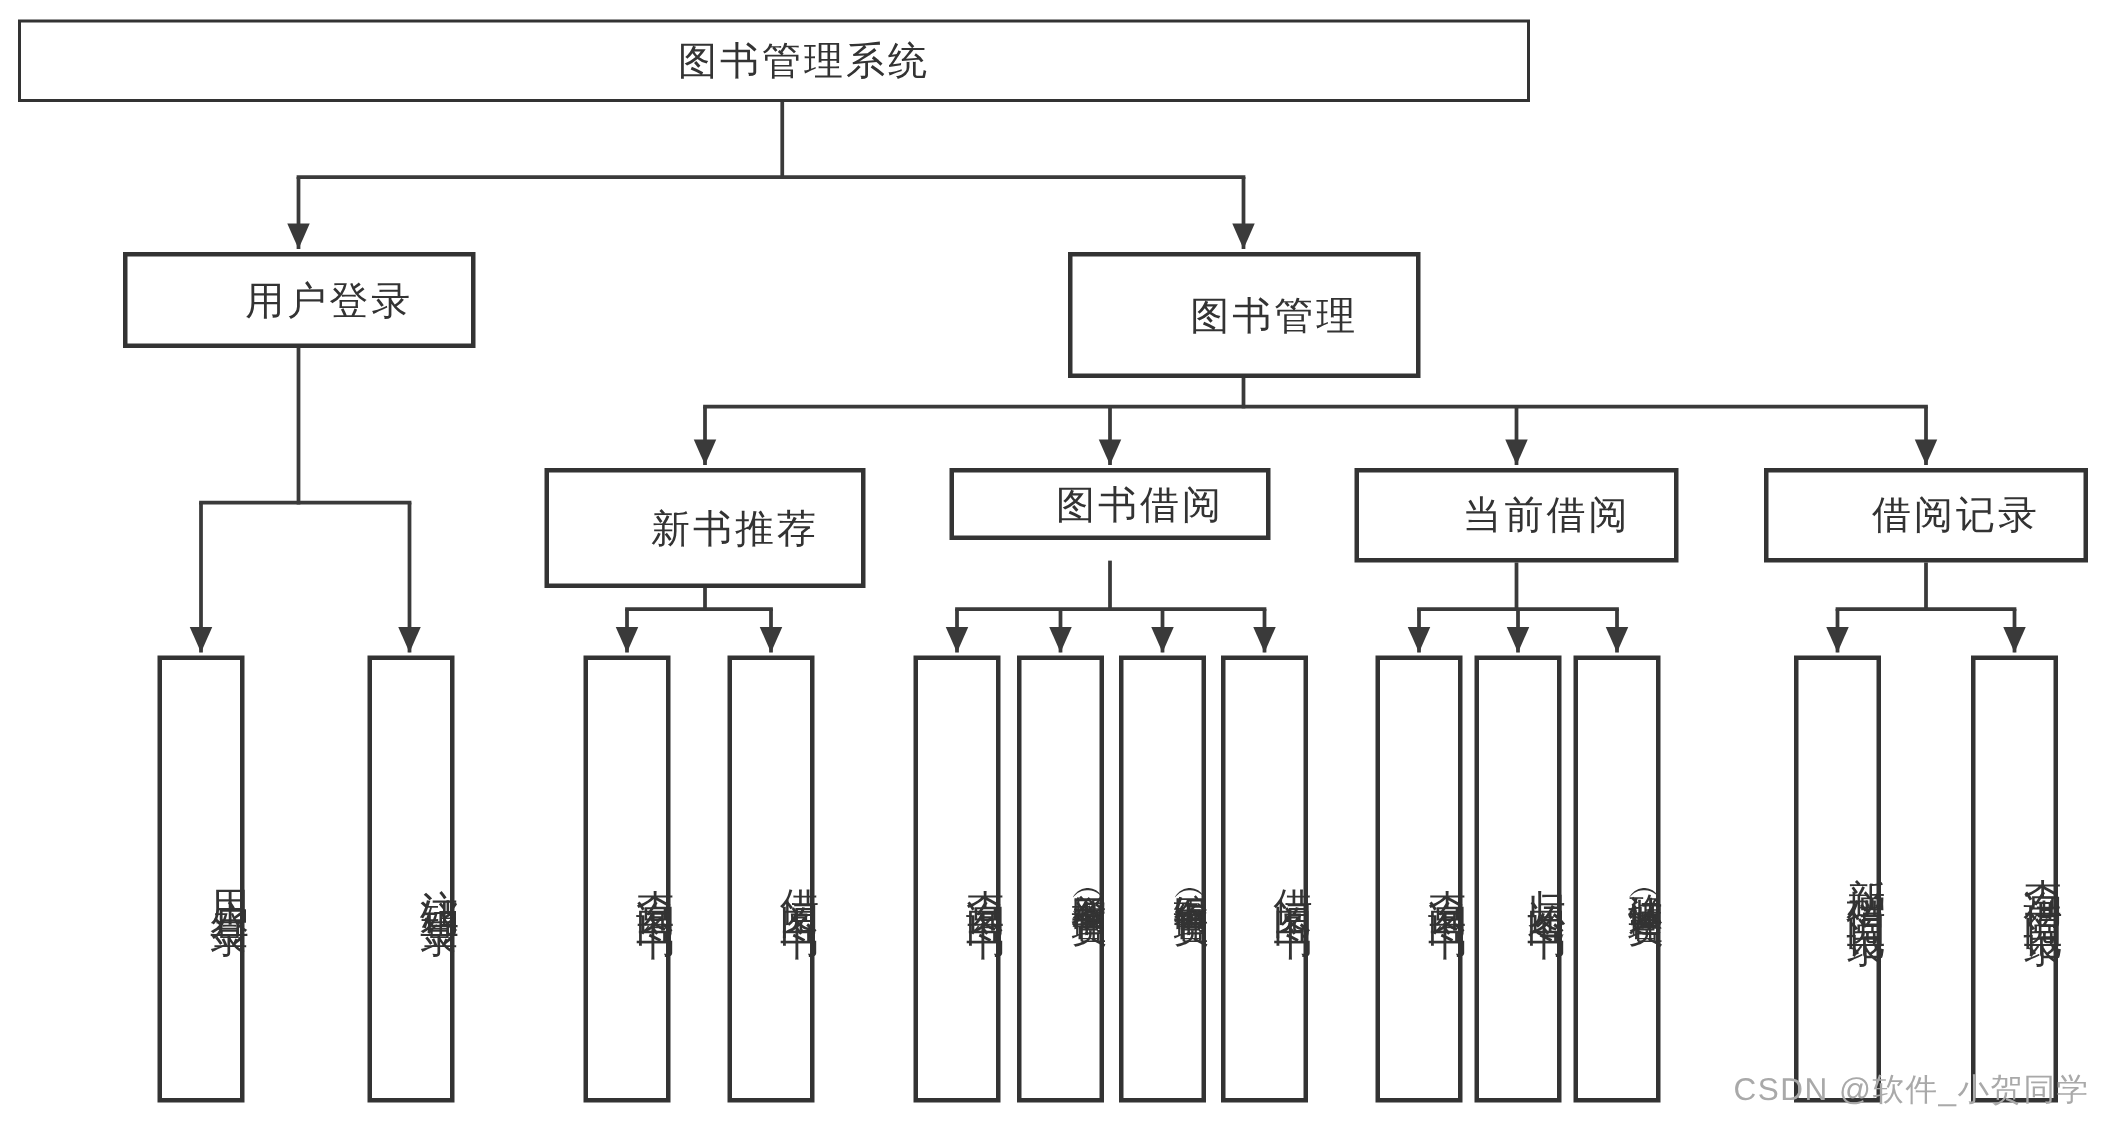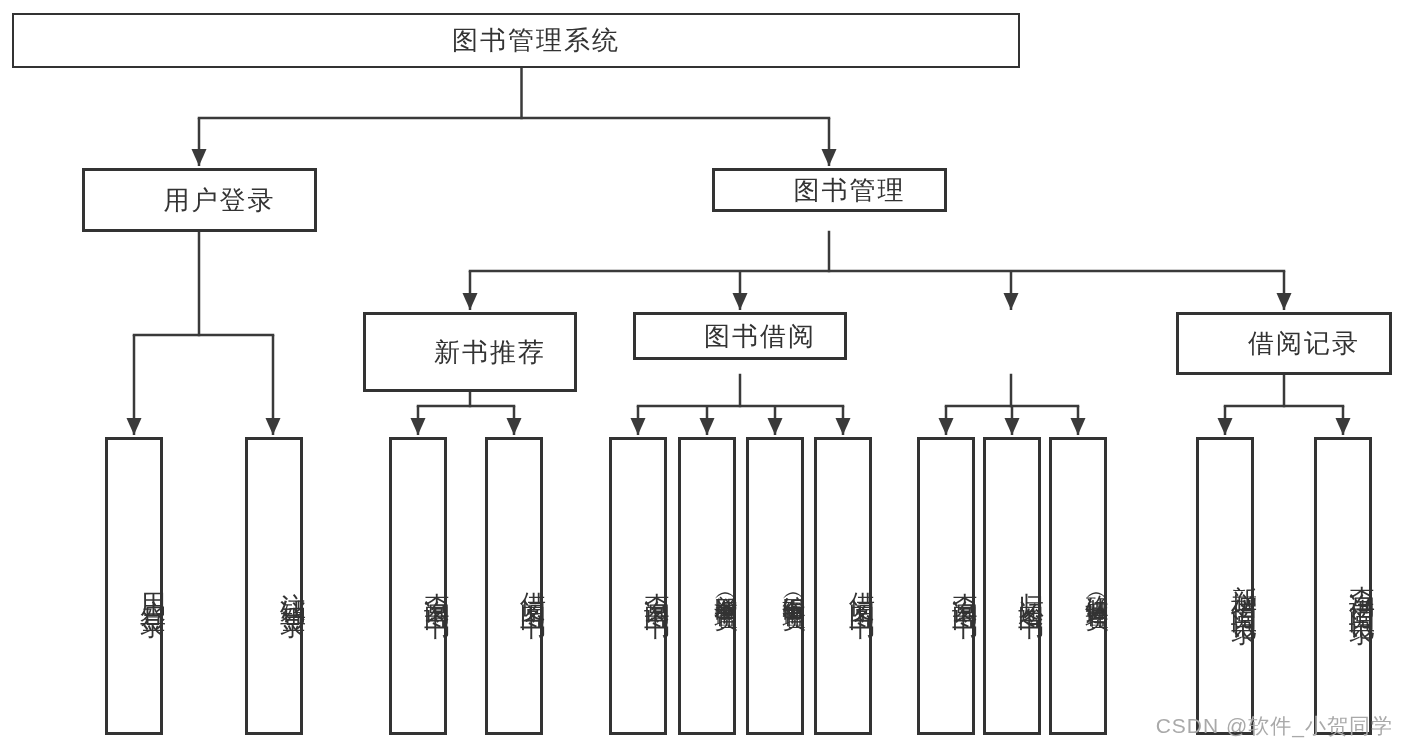--- a/index.html
+++ b/index.html
@@ -95,29 +95,32 @@
     </g>
   </svg>
 
   <div class="box root" style="left:12px; top:13px; width:1008px; height:55px;">
     <span class="hlabel">图书管理系统</span>
   </div>
 
   <div class="box" style="left:82px; top:168px; width:235px; height:64px;">
     <span class="hlabel">用户登录</span>
   </div>
-  <div class="box" style="left:712px; top:168px; width:235px; height:44px;">
+  <div class="box" style="left:712px; top:168px; width:235px; height:84px;">
     <span class="hlabel">图书管理</span>
   </div>
 
   <div class="box" style="left:363px; top:312px; width:214px; height:80px;">
     <span class="hlabel">新书推荐</span>
   </div>
   <div class="box" style="left:633px; top:312px; width:214px; height:48px;">
     <span class="hlabel">图书借阅</span>
+  </div>
+  <div class="box" style="left:903px; top:312px; width:216px; height:63px;">
+    <span class="hlabel">当前借阅</span>
   </div>
   <div class="box" style="left:1176px; top:312px; width:216px; height:63px;align-items:center;">
     <span class="hlabel">借阅记录</span>
   </div>
 
   <div class="box" style="left:105px; top:437px; width:58px; height:298px;">
     <span class="vtext">用户登录</span>
   </div>
   <div class="box" style="left:245px; top:437px; width:58px; height:298px;">
     <span class="vtext">注销登录</span>

